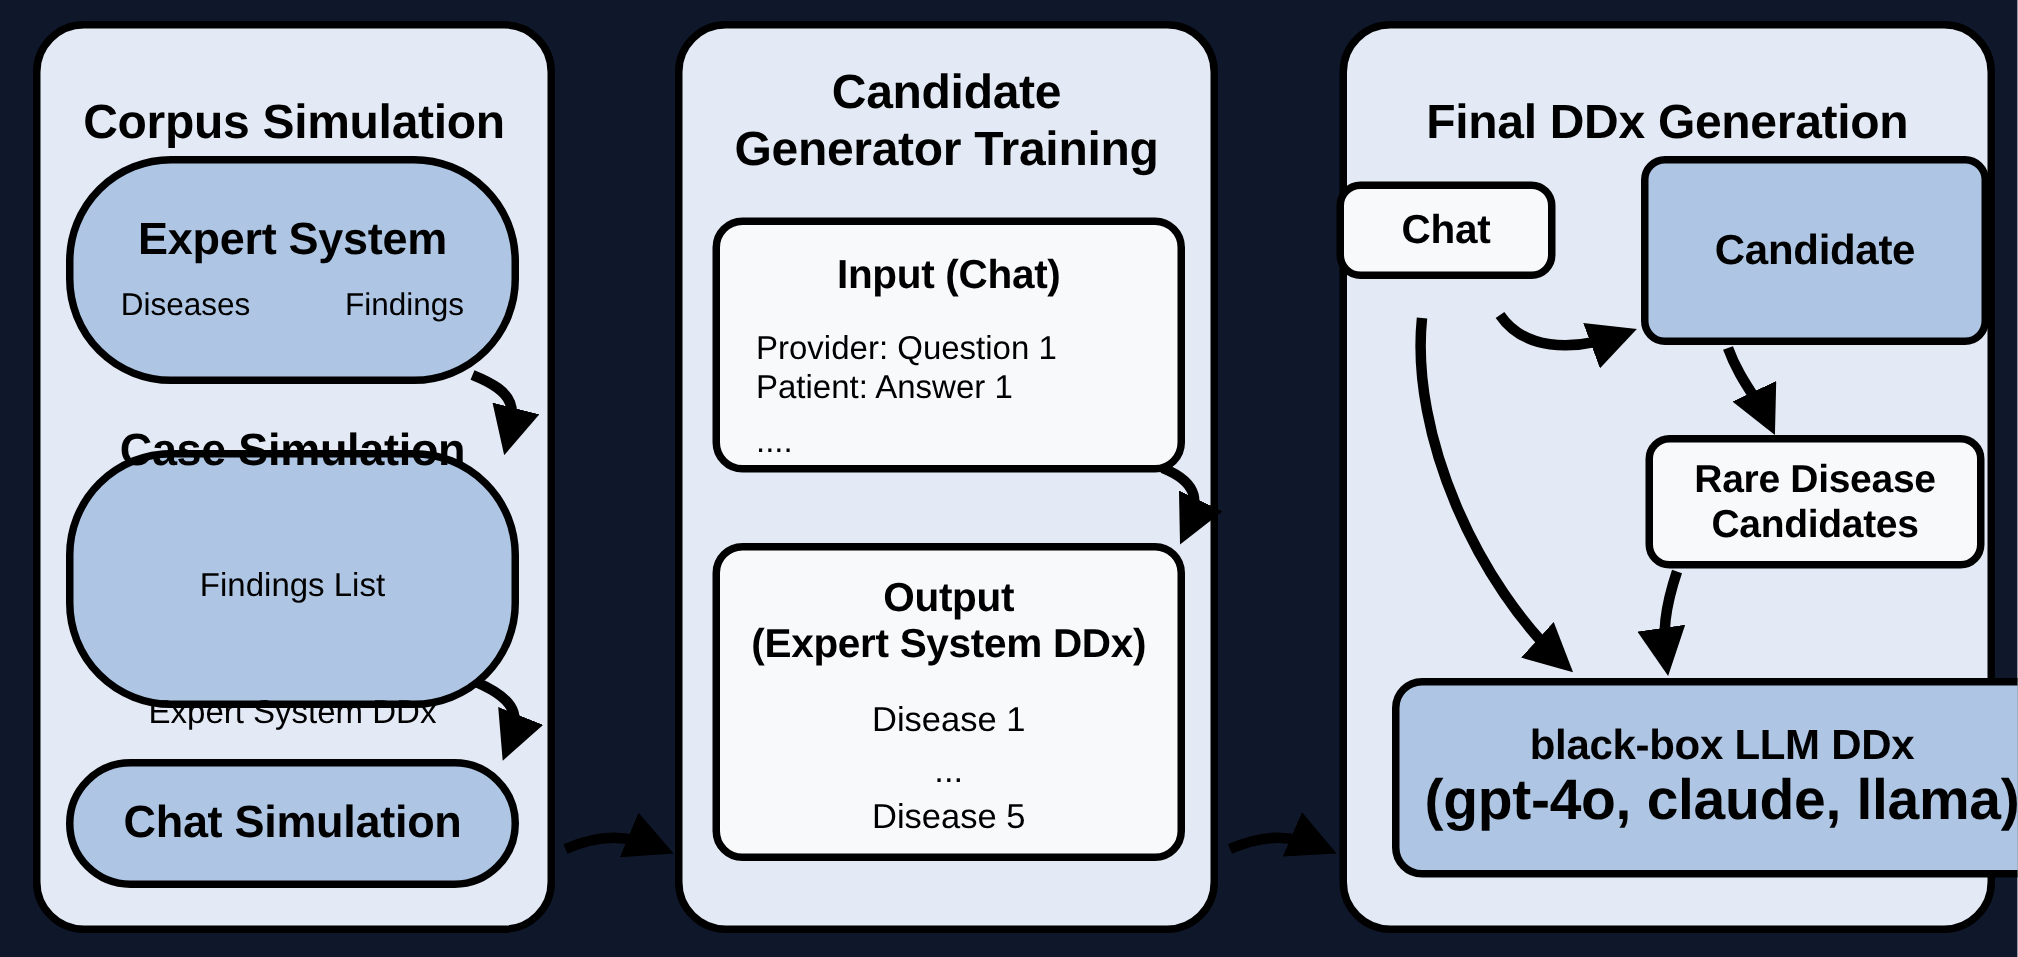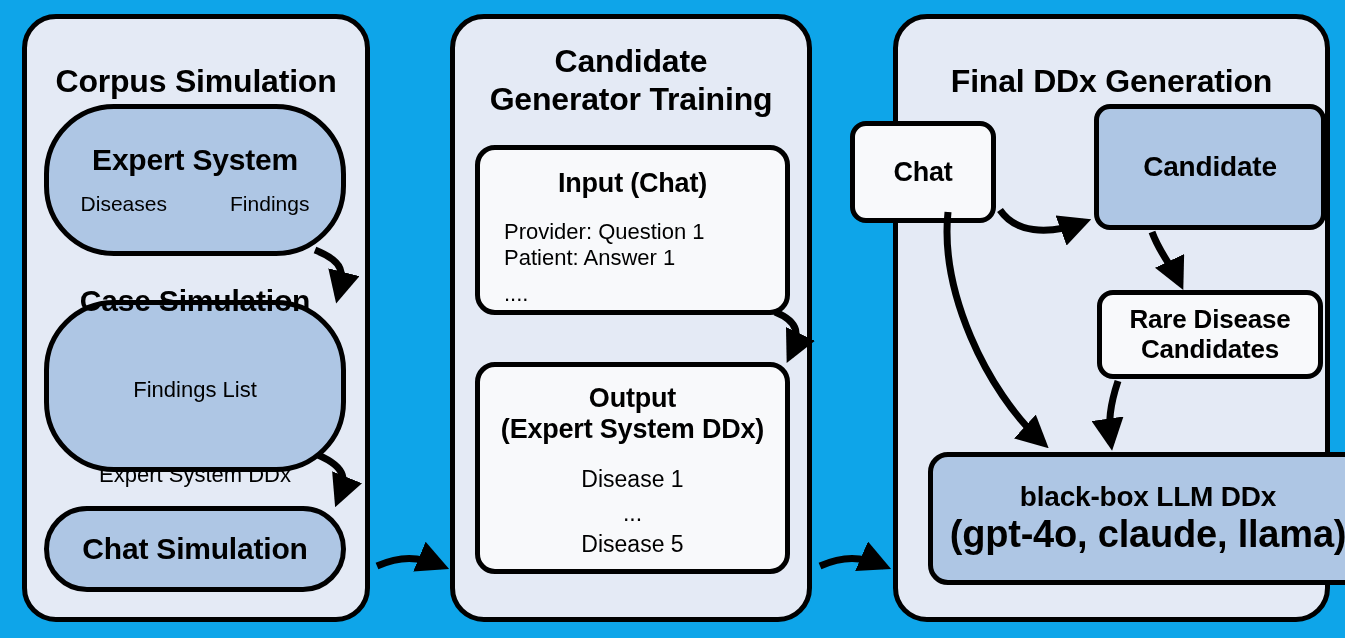--- a/index.html
+++ b/index.html
@@ -1,18 +1,18 @@
 <!DOCTYPE html>
 <html><head>
 <meta charset="utf-8">
 <style>
   html,body{margin:0;padding:0;background:#ffffff;}
   body{width:1345px;height:638px;overflow:hidden;
        font-family:"Liberation Sans","DejaVu Sans",sans-serif;}
-  #stage{position:relative;width:1345px;height:638px;background:#0ea5e9;}
+  #stage{position:relative;width:1345px;height:638px;background:#0f172a;}
 
   .panel{position:absolute;box-sizing:border-box;
          background:#e4eaf5;border:5px solid #000;border-radius:34px;}
   .panel-title{position:absolute;left:0;right:0;text-align:center;
                font-weight:bold;color:#000;line-height:1.13;letter-spacing:-0.2px;}
 
   .node{position:absolute;box-sizing:border-box;border:5px solid #000;
         display:flex;flex-direction:column;align-items:center;
         justify-content:center;text-align:center;color:#000;}
   .blue{background:#aec6e4;}
@@ -75,21 +75,21 @@
     <div class="n-title" style="font-size:27px;">(Expert System DDx)</div>
     <div class="n-sub" style="font-size:23px;margin-top:22px;">Disease 1</div>
     <div class="n-sub" style="font-size:23px;margin-top:6px;">...</div>
     <div class="n-sub" style="font-size:23px;margin-top:4px;">Disease 5</div>
   </div>
 
   <div class="panel" style="left:893px;top:14px;width:437px;height:608px;">
     <div class="panel-title" style="top:44px;font-size:32px;">Final DDx Generation</div>
   </div>
 
-  <div class="node white r16" style="left:850px;top:121px;width:146px;height:102px;">
+  <div class="node white r16" style="left:891px;top:121px;width:146px;height:65px;">
     <div class="n-title" style="font-size:27px;">Chat</div>
   </div>
 
   <div class="node blue r16" style="left:1094px;top:104px;width:232px;height:126px;">
     <div class="n-title" style="font-size:28px;">Candidate</div>
   </div>
 
   <div class="node white r16" style="left:1097px;top:290px;width:226px;height:89px;">
     <div class="n-title" style="font-size:26px;">Rare Disease</div>
     <div class="n-title" style="font-size:26px;">Candidates</div>

